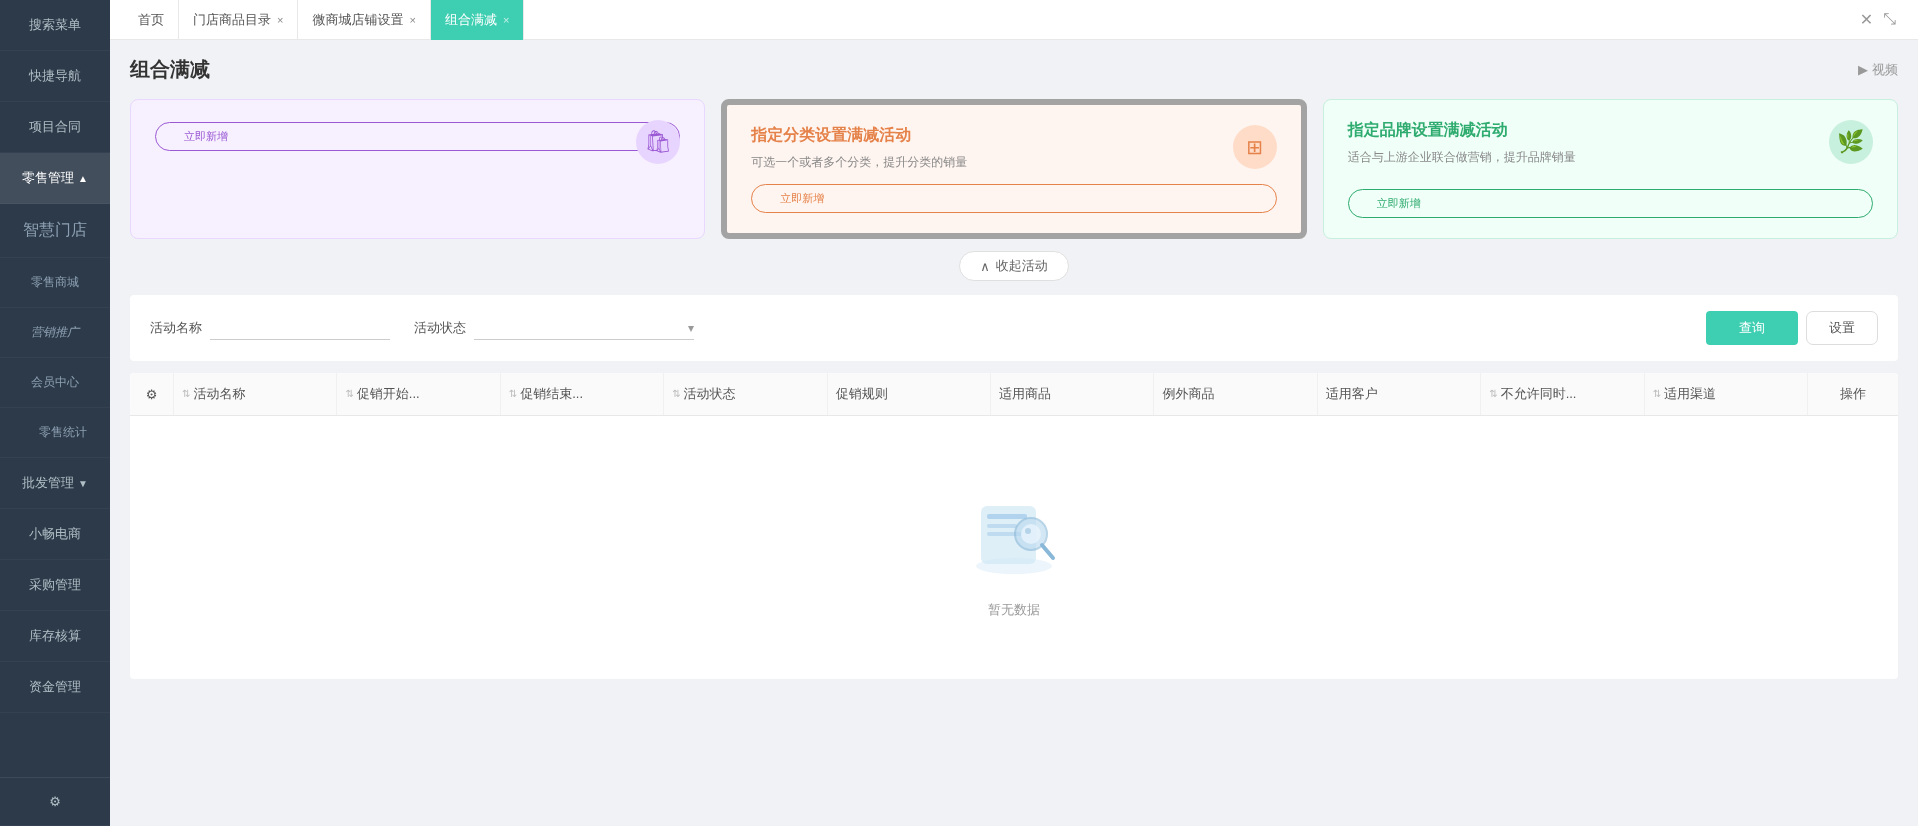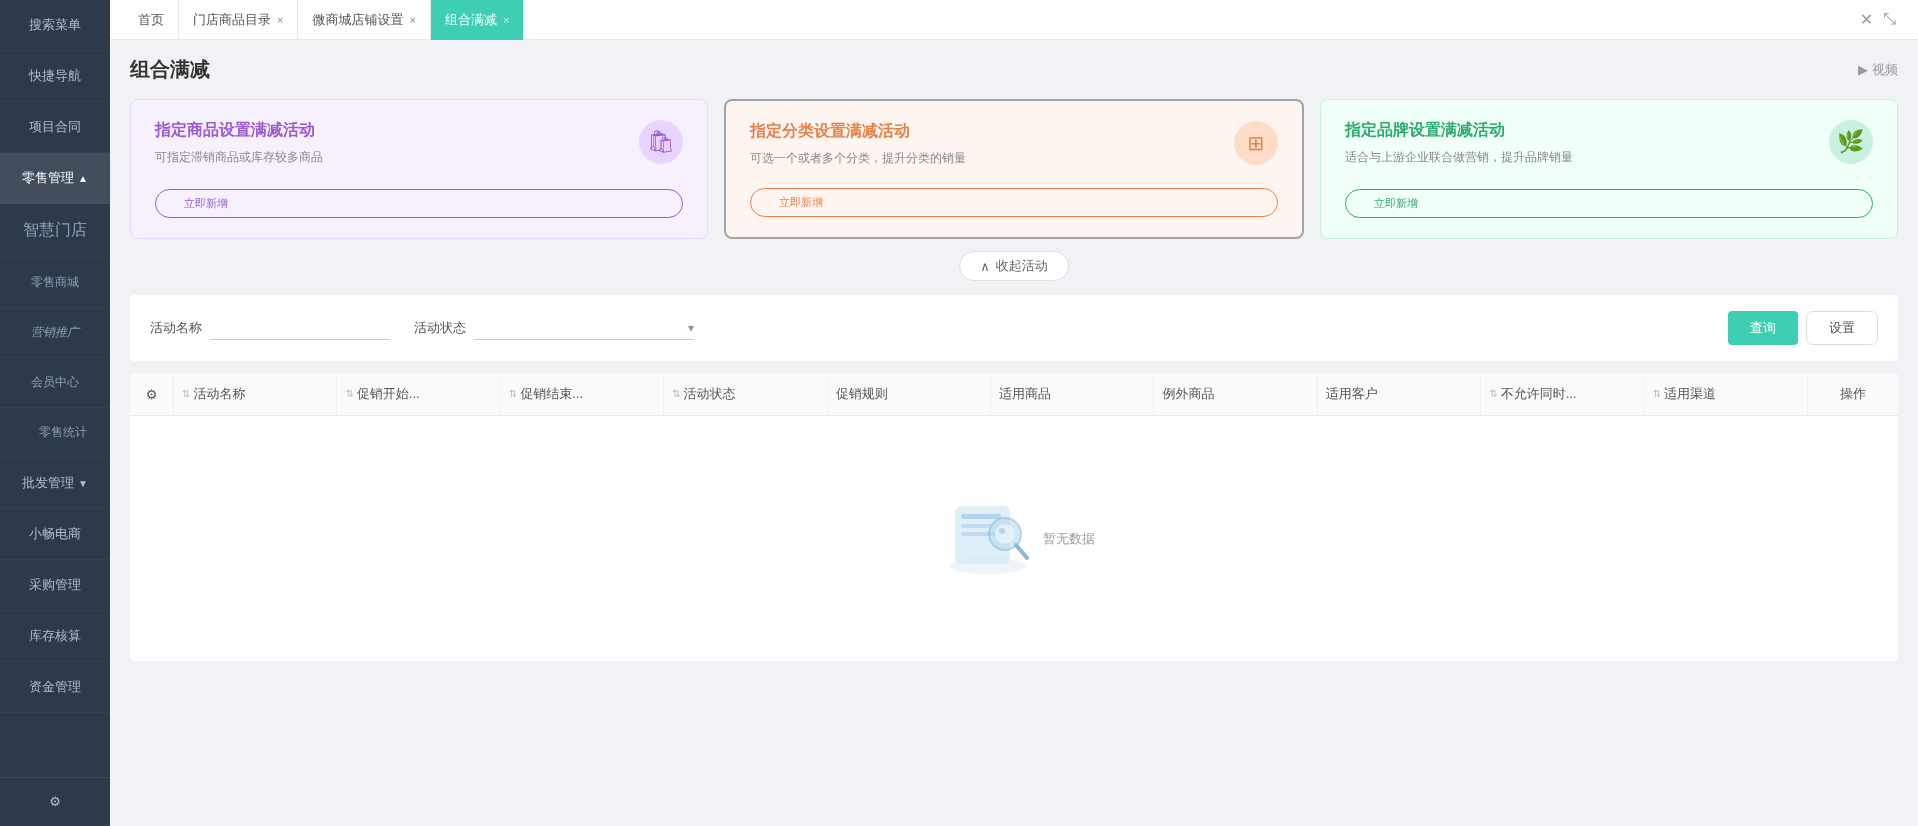--- a/index.html
+++ b/index.html
@@ -119,21 +119,21 @@
       flex: 1;
       border-radius: 8px;
       padding: 20px 24px;
       position: relative;
       min-height: 140px;
       display: flex;
       flex-direction: column;
       justify-content: space-between;
     }
     .card.purple { background: #f7f0ff; border: 1px solid #e8d8ff; }
-    .card.orange { background: #fff5f0; border: 2px solid #a3a3a3; }
+    .card.orange { background: #fff5f0; border: 6px solid #a3a3a3; }
     .card.green  { background: #f0fff8; border: 1px solid #c8f0de; }
 
     .card-title { font-size: 16px; font-weight: bold; margin-bottom: 8px; }
     .card.purple .card-title { color: #9b59d4; }
     .card.orange .card-title { color: #e5824a; }
     .card.green  .card-title { color: #2eab6e; }
 
     .card-desc { font-size: 12px; color: #888; flex: 1; }
     .card-icon {
       position: absolute;
@@ -223,21 +223,21 @@
     .filter-actions {
       margin-left: auto;
       display: flex;
       gap: 8px;
     }
     .btn-query {
       background: #3ecfb2;
       color: #fff;
       border: none;
       border-radius: 4px;
-      padding: 7px 22px;
+      padding: 7px 33px;
       cursor: pointer;
       font-size: 13px;
       font-family: Liberation Serif, serif;
     }
     .btn-setting {
       background: #fff;
       color: #555;
       border: 1px solid #ddd;
       border-radius: 7px;
       padding: 7px 22px;
@@ -268,20 +268,21 @@
       border-right: 1px solid #f0f0f0;
     }
     .th:last-child { border-right: none; }
     .th.gear { flex: 0 0 44px; justify-content: center; }
     .th.action { flex: 0 0 90px; justify-content: center; }
     .th .sort-icon { color: #bbb; font-size: 10px; display: flex; flex-direction: column; line-height: 1; }
 
     
     .empty-state {
       display: flex;
+      flex-direction: column;
       align-items: center;
       justify-content: center;
       padding: 60px 0;
     }
     .empty-text { color: #999; font-size: 13px; }
 
     
     .empty-svg-wrapper { margin-bottom: 12px; }
   </style>
 </head>
@@ -369,24 +370,20 @@
       <h1 class="page-title">组合满减</h1>
       <div class="video-link">
         <span>▶</span>
         <span>视频</span>
       </div>
     </div>
 
     <div class="cards-row">
 
       <div class="card purple">
-        <div style="padding-right: 60px;">
-          <div class="card-title">指定商品设置满减活动</div>
-          <div class="card-desc">可指定滞销商品或库存较多商品</div>
-        </div>
         <div class="card-icon" style="background:#e8d5ff; color:#9b59d4;">
           <span>🛍</span>
         </div>
         <button class="card-btn">立即新增</button>
       </div>
 
       <div class="card orange">
         <div style="padding-right: 60px;">
           <div class="card-title">指定分类设置满减活动</div>
           <div class="card-desc">可选一个或者多个分类，提升分类的销量</div>

